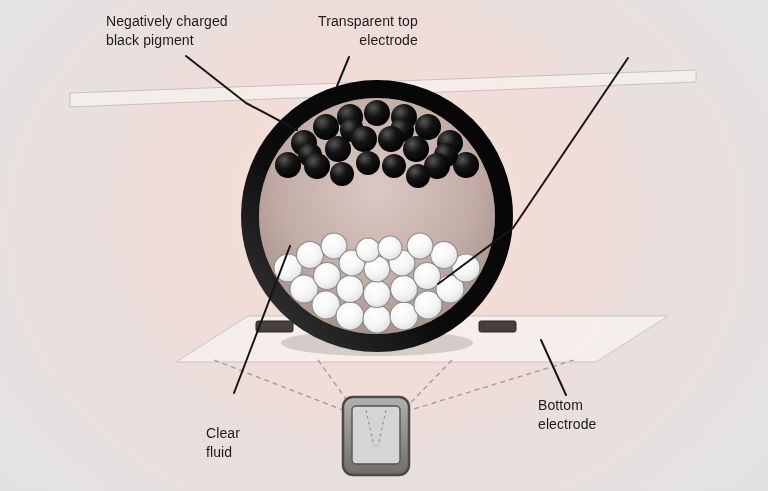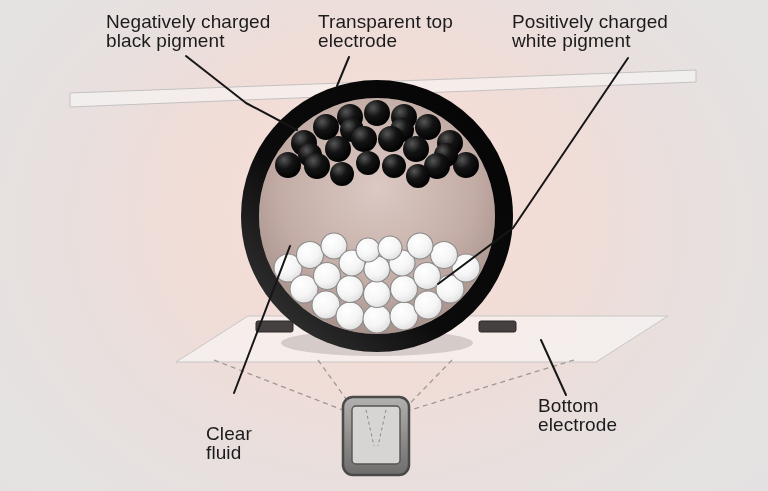--- a/index.html
+++ b/index.html
@@ -8,21 +8,21 @@
     width:768px;height:491px;
     overflow:hidden;
     font-family:"Liberation Sans","DejaVu Sans",sans-serif;
     background-color:#e3e1e1;
     background-image:
       radial-gradient(ellipse 300px 260px at 376px 210px, rgba(249,227,221,0.95) 0%, rgba(246,219,212,0.6) 55%, rgba(242,221,215,0) 100%),
       radial-gradient(ellipse 540px 440px at 376px 230px, #f0dcd6 0%, #eadedb 45%, #e5e2e2 80%, #e3e1e1 100%);
   }
   .lbl{
     position:absolute;
-    font-size:19px;
+    font-size:14px;
     line-height:19px;
     color:#1b1b1b;
     white-space:pre-line;
     letter-spacing:0.1px;
   }
   svg{position:absolute;left:0;top:0;}
 </style>
 </head>
 <body>
 
@@ -146,22 +146,20 @@
       <polyline points="186,56 246,103 297,130"></polyline>
       <polyline points="349,57 337,86"></polyline>
       <polyline points="628,58 513,228 438,284"></polyline>
       <polyline points="234,393 290,246"></polyline>
       <polyline points="566,395 541,340"></polyline>
     </g>
   </svg>
 
   <div class="lbl" style="left:106px;top:12px;">Negatively charged
 black pigment</div>
-  <div class="lbl" style="left:318px;top:12px;">Transparent top
+  <div class="lbl" style="left:318px;top:12px;text-align:right;">Transparent top
 electrode</div>
-  <div class="lbl" style="left:512px;top:12px;">Positively charged
-white pigment</div>
   <div class="lbl" style="left:206px;top:396px;margin-top:28px;">Clear
 fluid</div>
   <div class="lbl" style="left:538px;top:396px;">Bottom
 electrode</div>
 
 </div>
 
 </body></html>

